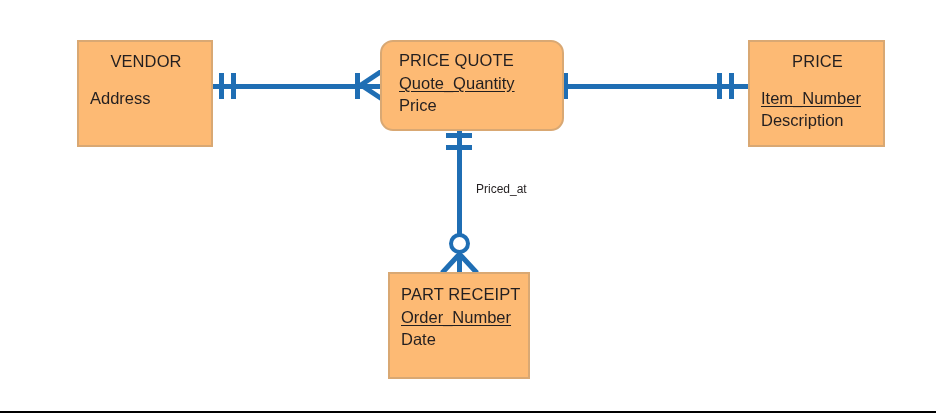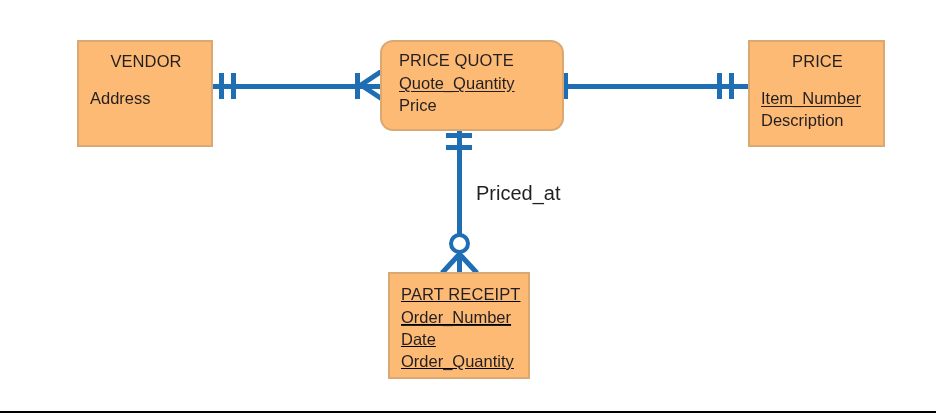--- a/index.html
+++ b/index.html
@@ -96,21 +96,21 @@
     width: 21px;
     height: 21px;
     border: 4px solid #1f6eb4;
     border-radius: 50%;
     background: #ffffff;
     z-index: 4;
   }
 
   .rel-label {
     position: absolute;
-    font-size: 20px;
+    font-size: 12px;
     color: #231f20;
     white-space: nowrap;
     z-index: 6;
   }
 
   .bottom-rule {
     position: absolute;
     left: 0;
     width: 936px;
     height: 2px;
@@ -172,23 +172,22 @@
   <div class="entity" style="left:748px; top:40px; width:137px; height:107px;">
     <div class="entity-inner">
       <div class="entity-title title-center">PRICE</div>
       <div class="attr-gap"></div>
       <div class="attr key">Item_Number</div>
       <div class="attr">Description</div>
     </div>
   </div>
 
   <div class="entity" style="left:388px; top:272px; width:142px; height:107px;">
-    <div class="entity-inner" style="left:11px; top:9px;text-decoration:underline;">
+    <div class="entity-inner" style="left:11px; top:9px;">
       <div class="entity-title title-left">PART RECEIPT</div>
       <div class="attr key">Order_Number</div>
       <div class="attr">Date</div>
-      <div class="attr">Order_Quantity</div>
     </div>
   </div>
 
   <div class="bottom-rule" style="top:411px;"></div>
 
 </div>
 
 </body></html>

